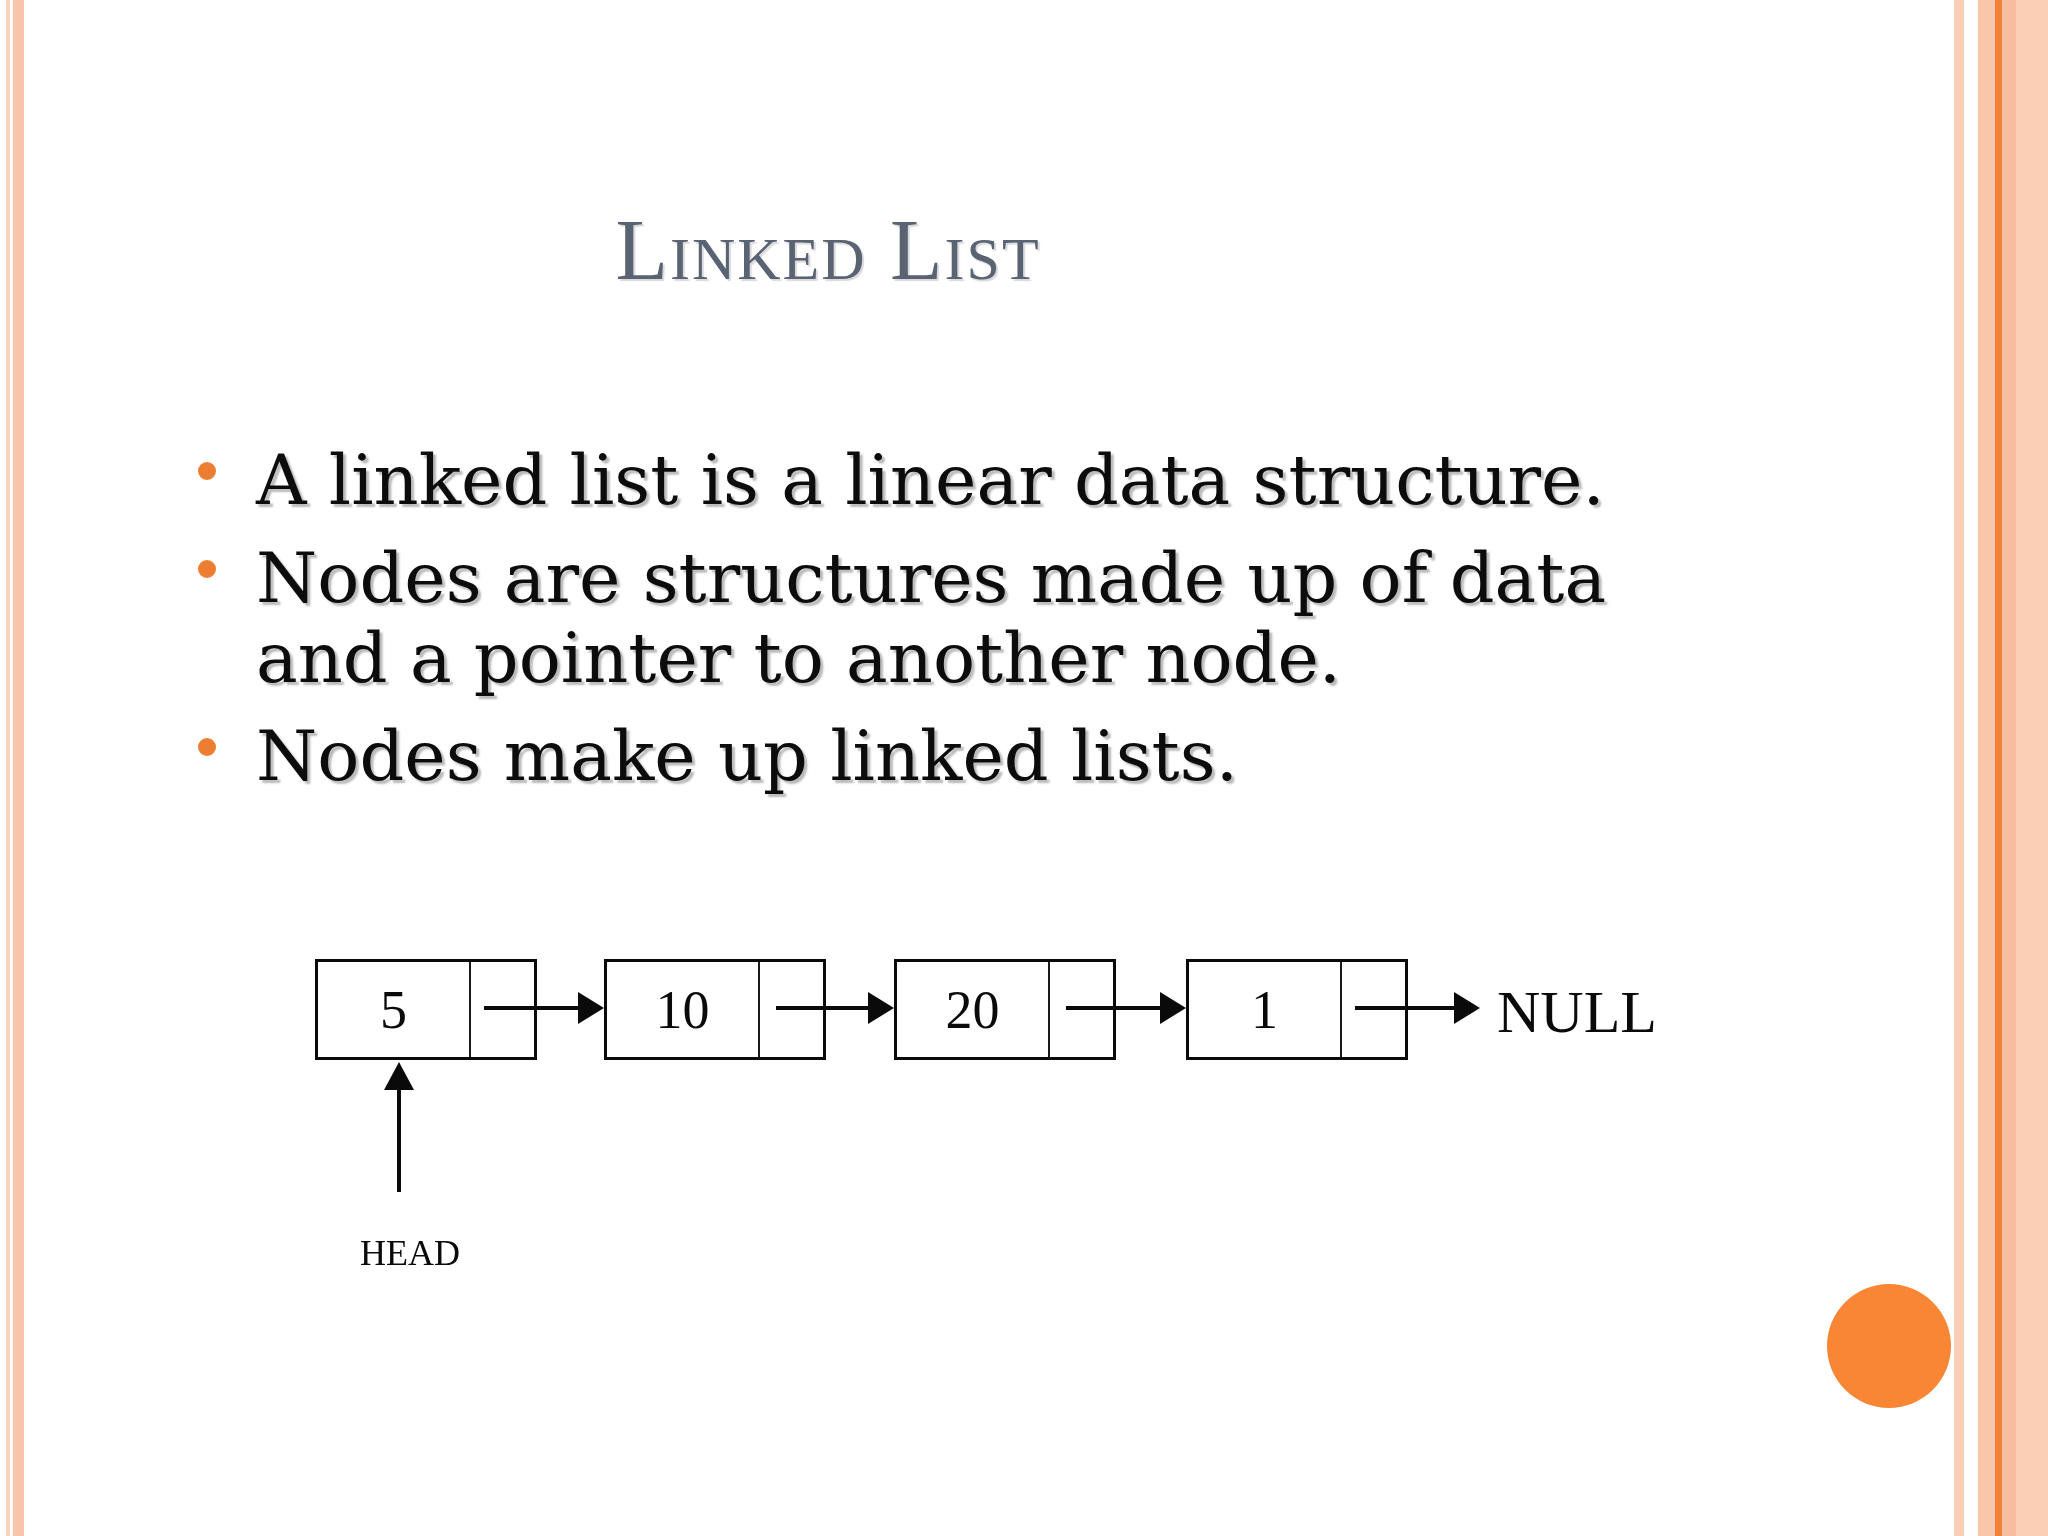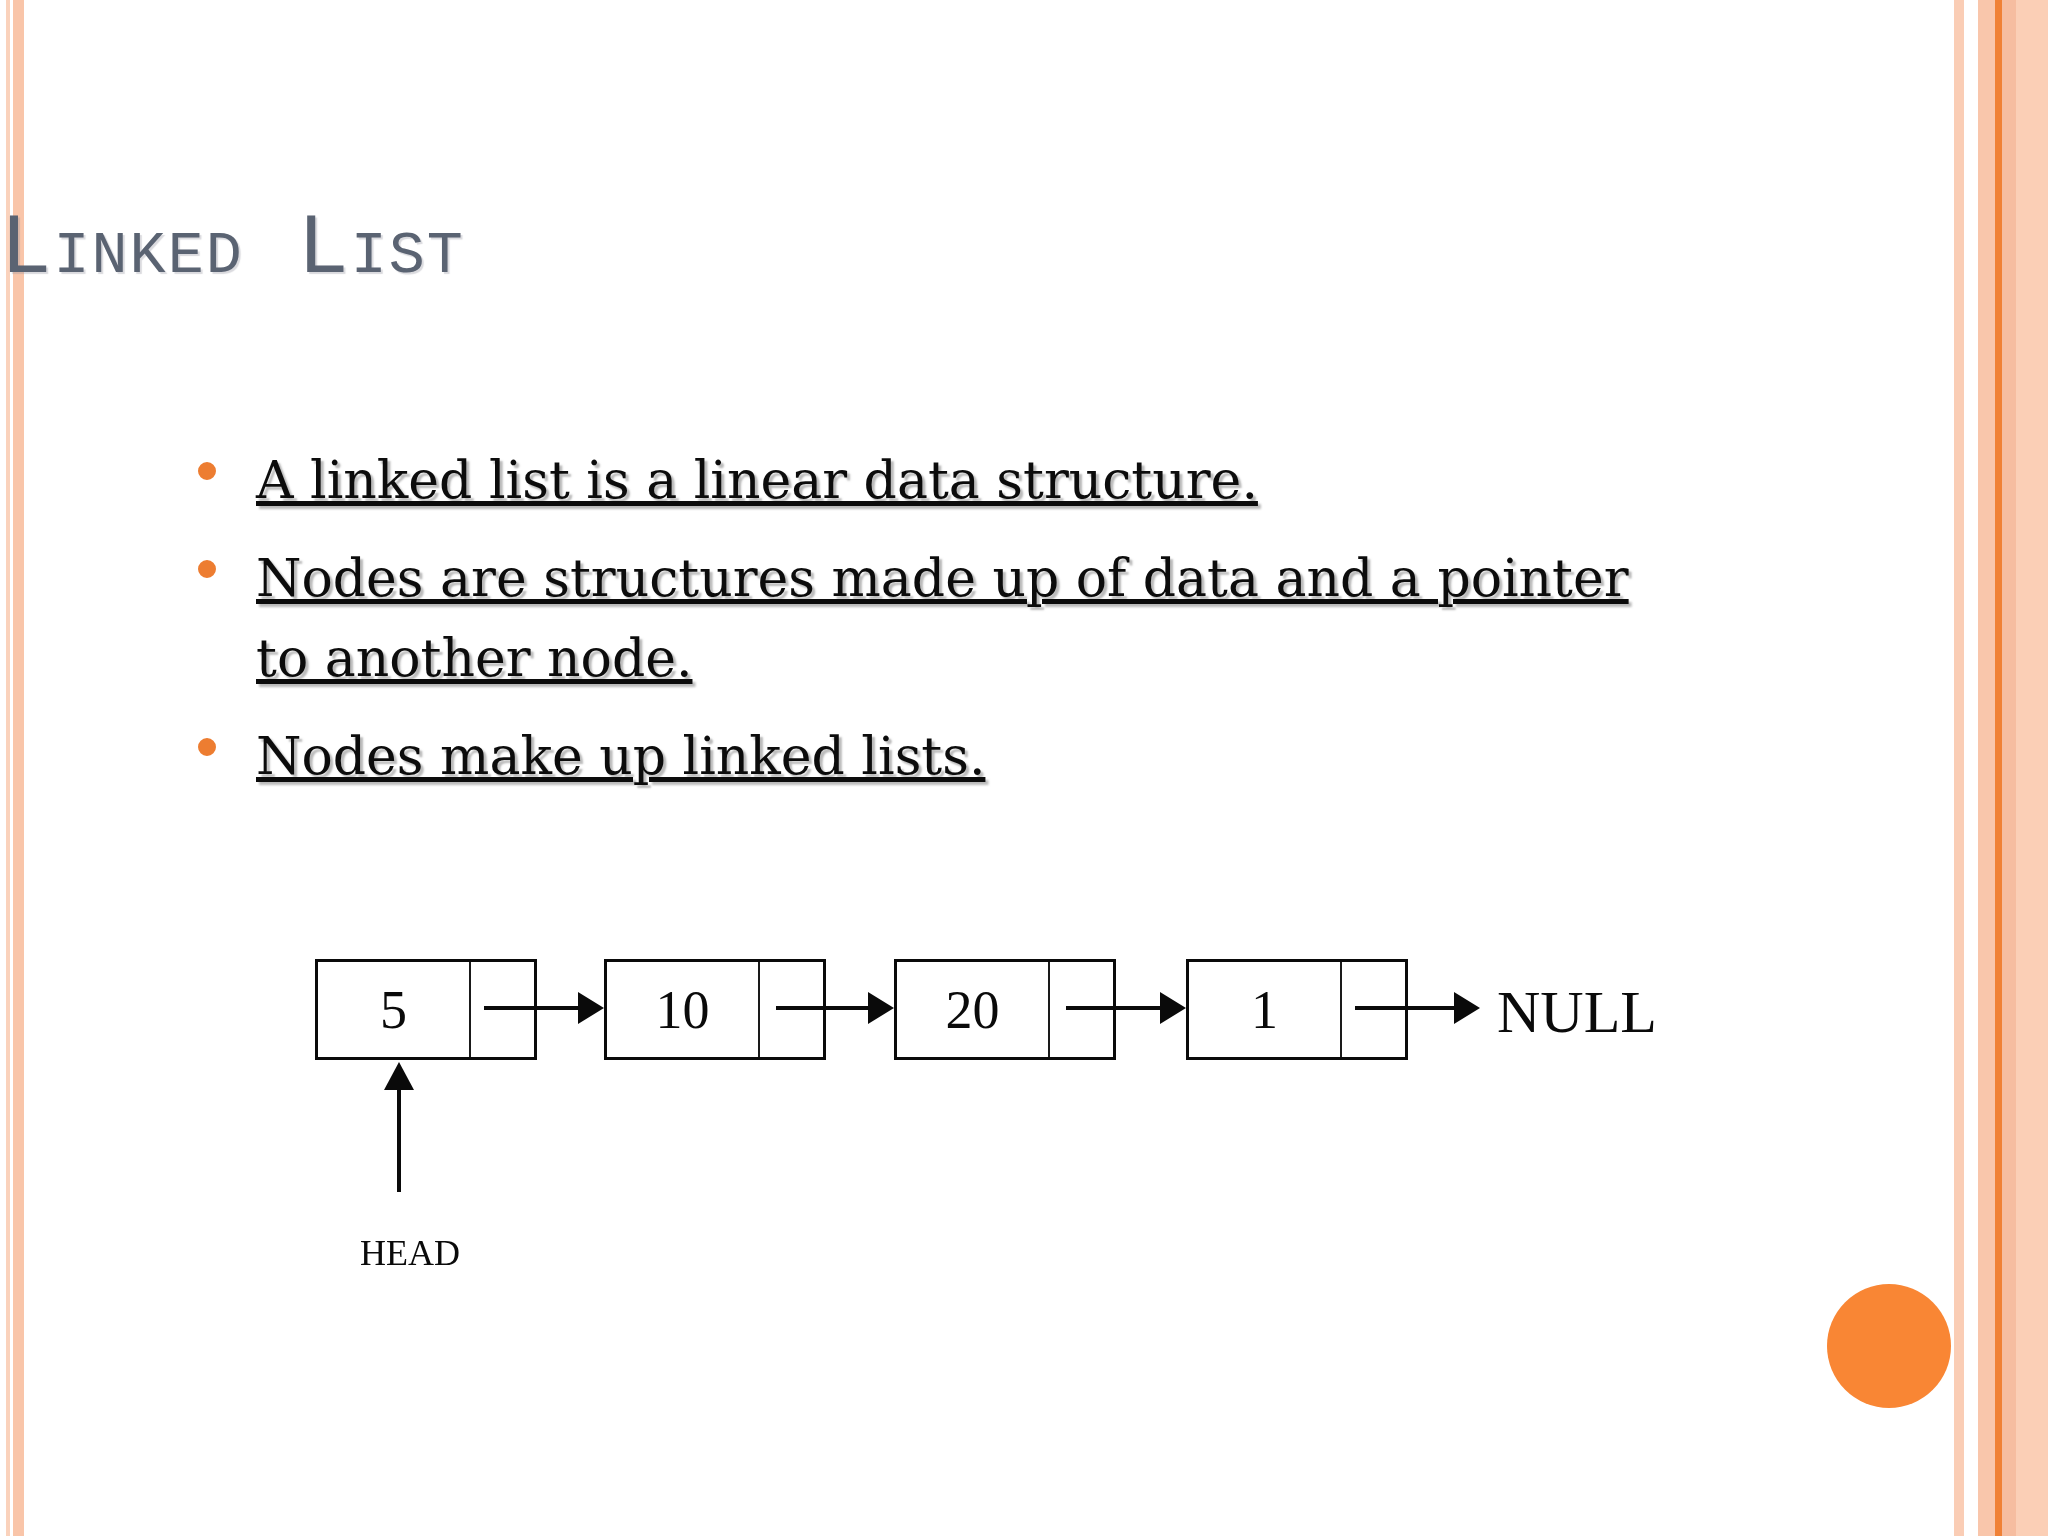--- a/index.html
+++ b/index.html
@@ -29,44 +29,44 @@
     width: 124px; height: 124px;
     border-radius: 50%;
     background: #f98634;
   }
 
   
   .slide-title {
     position: absolute;
     left: 0; top: 200px;
     width: 1656px;
-    font-family: Liberation Mono, monospace;
+    text-align: center;
+    font-family: Liberation Serif, serif;
     font-variant: small-caps;
     font-size: 86px;
     letter-spacing: 2px;
     color: #5a6372;
     text-shadow: 2px 2px 1px rgba(150,150,160,0.35);
   }
 
   
   .bullets {
     position: absolute;
     left: 198px; top: 440px;
     width: 1460px;
     list-style: none;
   }
   .bullets li {
     position: relative;
     padding-left: 58px;
-    font-size: 52px;
+    font-size: 70px;
     line-height: 80px;
     color: #0c0c0c;
     text-shadow: 3px 3px 2px rgba(130,130,130,0.55);
     margin-bottom: 18px;
-    text-decoration: underline;
   }
   .bullet-ring {
     position: absolute;
     left: 0; top: 22px;
     width: 12px; height: 16px;
     border: 9px solid #ed7d31;
     border-radius: 50%;
     background: transparent;
   }
 

